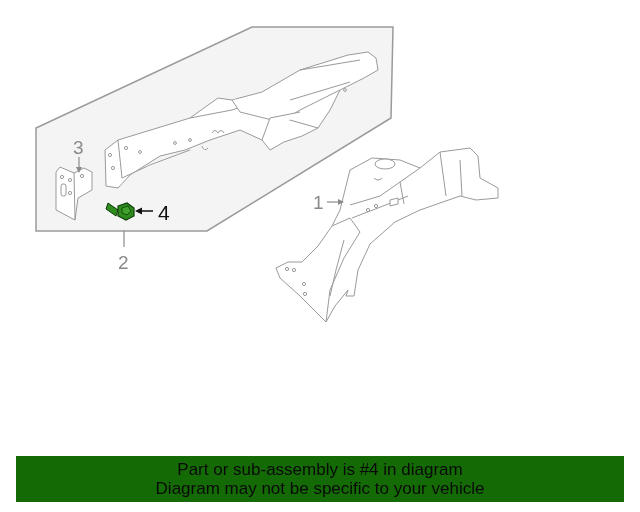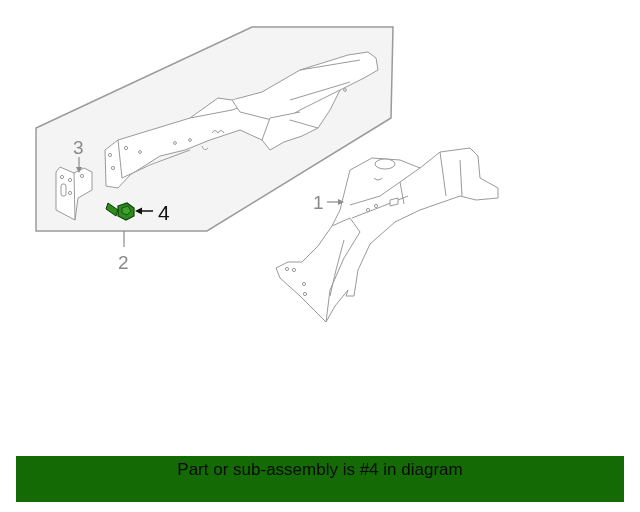--- a/index.html
+++ b/index.html
@@ -91,13 +91,14 @@
   </svg>
 
   <span class="callout gray" style="left:73px; top:138px;">3</span>
   <span class="callout gray" style="left:118px; top:253px;">2</span>
   <span class="callout gray" style="left:313px; top:193px;">1</span>
   <span class="callout black" style="left:158px; top:202px;">4</span>
 </div>
 
 <div id="banner">
   <div>Part or sub-assembly is #4 in diagram</div>
+  <div>Diagram may not be specific to your vehicle</div>
 </div>
 
 </body></html>

